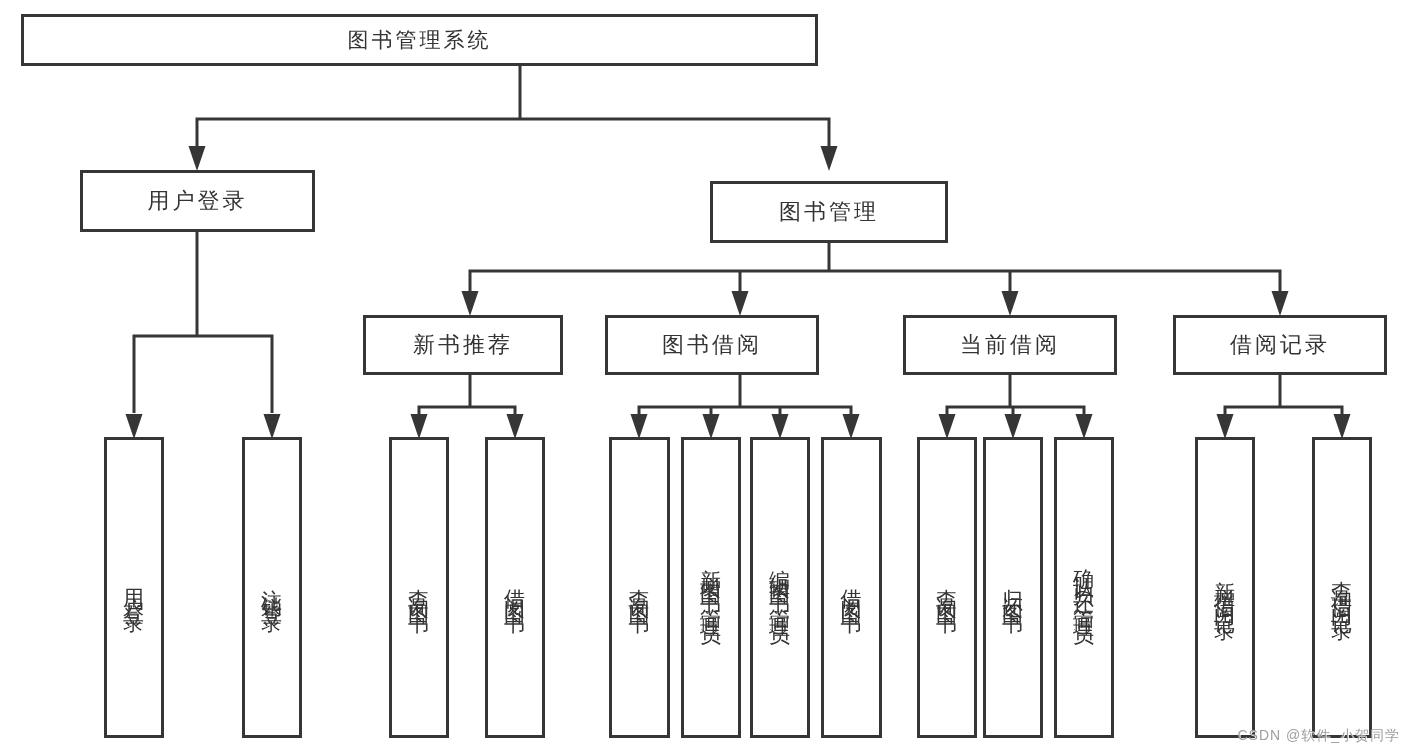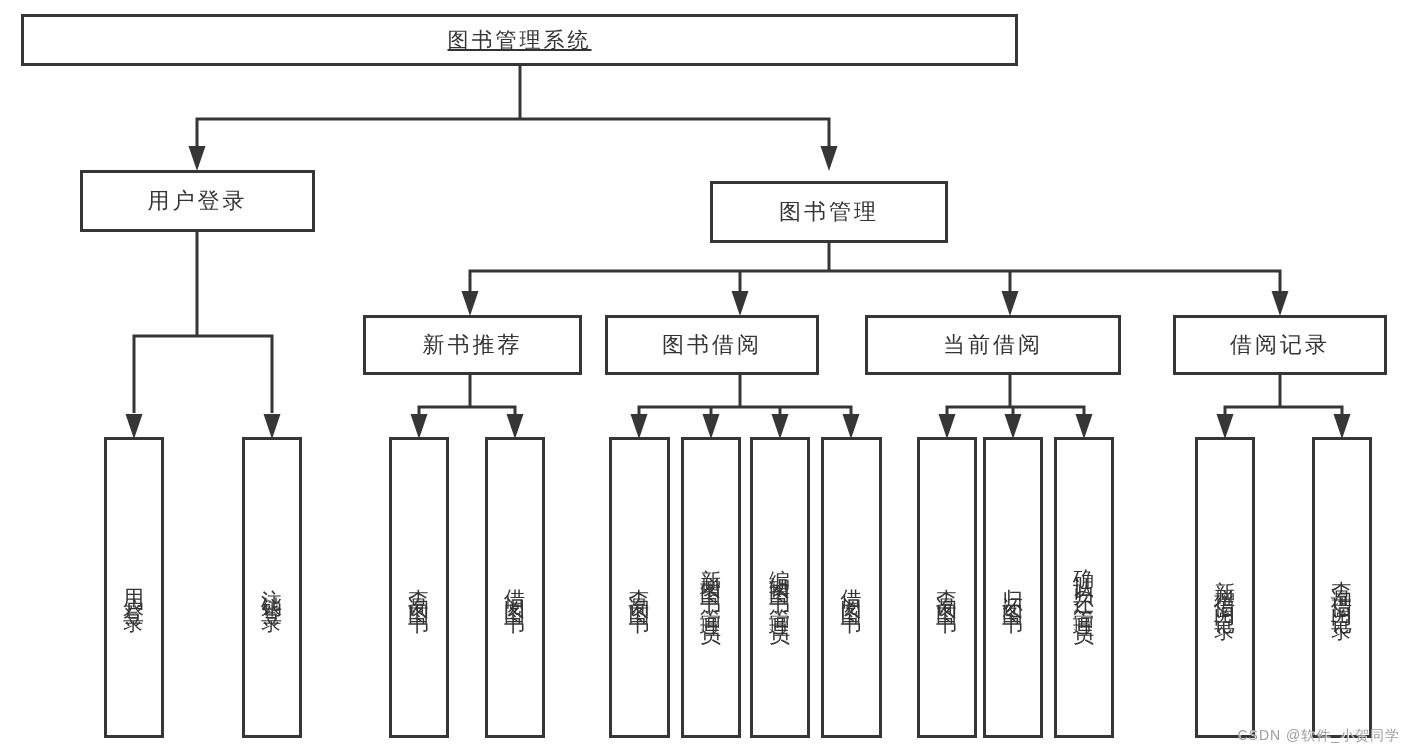--- a/index.html
+++ b/index.html
@@ -20,22 +20,22 @@
     position: absolute;
     box-sizing: border-box;
     border: 3px solid #363636;
     background: #ffffff;
     color: #333333;
     display: flex;
     align-items: center;
     justify-content: center;
   }
   .root-node {
-    left: 21px; top: 14px; width: 997px; height: 52px;
-    font-size: 21px; letter-spacing: 3px; text-decoration: underline;
+    left: 21px; top: 14px; width: 797px; height: 52px;
+    font-size: 21px; letter-spacing: 3px;
   }
   .h-node {
     font-size: 22px; letter-spacing: 3px;
   }
   .leaf {
     top: 437px; height: 301px; width: 60px;
   }
   .leaf .vtext {
     writing-mode: vertical-rl;
     text-orientation: mixed;
@@ -109,23 +109,23 @@
         <path d="M1216.5 414 L1233.5 414 L1225 439 Z"></path>
         <path d="M1333.5 414 L1350.5 414 L1342 439 Z"></path>
       </g>
   </svg>
 
   <div class="node root-node">图书管理系统</div>
 
   <div class="node h-node" style="left:80px;top:170px;width:235px;height:62px">用户登录</div>
   <div class="node h-node" style="left:710px;top:181px;width:238px;height:62px">图书管理</div>
 
-  <div class="node h-node" style="left:363px;top:315px;width:219px;height:60px">新书推荐</div>
+  <div class="node h-node" style="left:363px;top:315px;width:200px;height:60px">新书推荐</div>
   <div class="node h-node" style="left:605px;top:315px;width:214px;height:60px">图书借阅</div>
-  <div class="node h-node" style="left:865px;top:315px;width:256px;height:60px">当前借阅</div>
+  <div class="node h-node" style="left:903px;top:315px;width:214px;height:60px">当前借阅</div>
   <div class="node h-node" style="left:1173px;top:315px;width:214px;height:60px">借阅记录</div>
 
   <div class="node leaf" style="left:104px">
     <span class="vtext">用户登录</span>
   </div>
   <div class="node leaf" style="left:242px">
     <span class="vtext">注销登录</span>
   </div>
 
   <div class="node leaf" style="left:389px">

